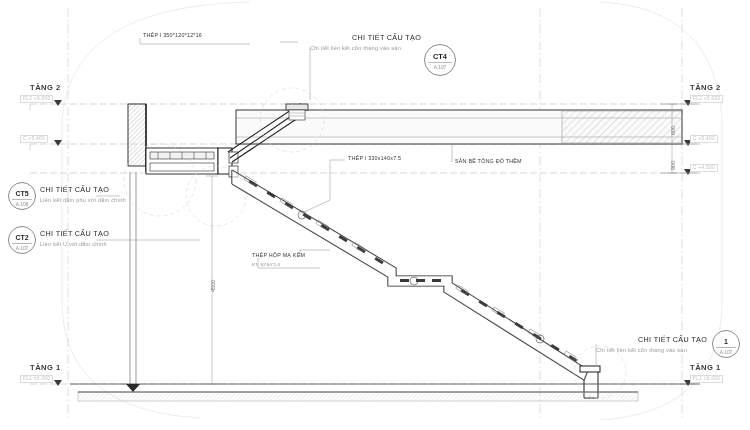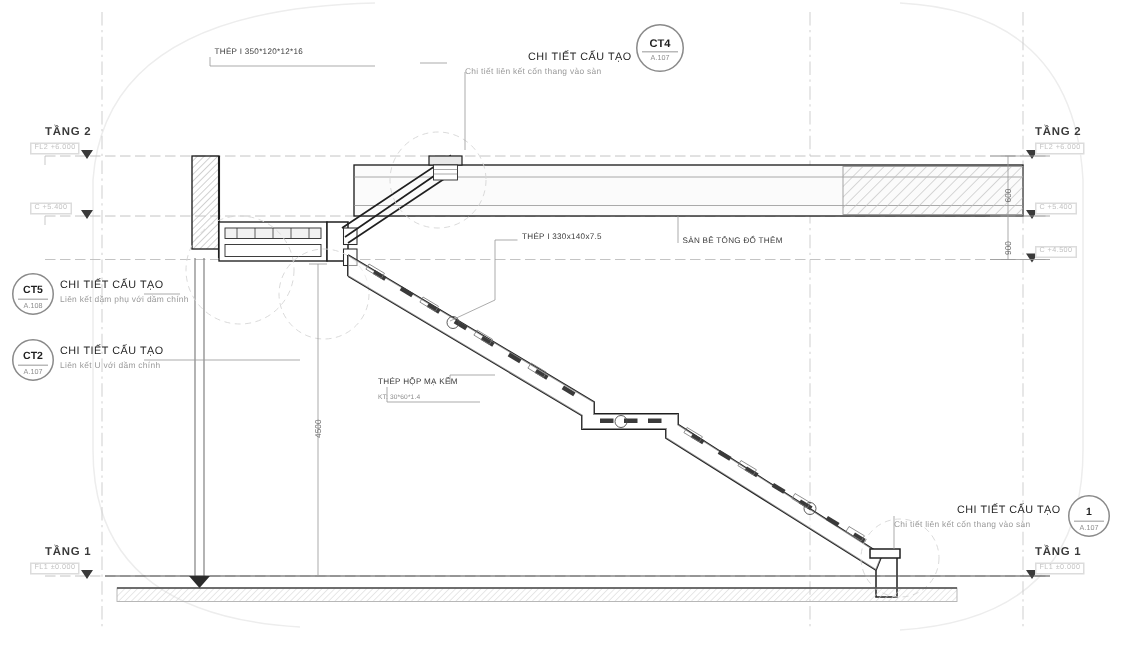--- a/index.html
+++ b/index.html
@@ -268,21 +268,21 @@
 
   <div class="lbl t-note" style="left:348px;top:155px;">THÉP I 330x140x7.5</div>
 
   <div class="lbl t-note" style="left:455px;top:158px;">SÀN BÊ TÔNG ĐỔ THÊM</div>
 
   <div class="lbl t-note" style="left:252px;top:252px;">THÉP HỘP MẠ KẼM</div>
   <div class="lbl t-note2" style="left:252px;top:262px;">KT: 30*60*1.4</div>
 
   <div class="lbl t-title" style="left:352px;top:34px;">CHI TIẾT CẤU TẠO</div>
   <div class="lbl t-sub" style="left:310px;top:45px;">Chi tiết liên kết cốn thang vào sàn</div>
-  <div class="bub wide" style="left:424px;top:16px;">
+  <div class="bub wide" style="left:424px;top:44px;">
     <div class="n">CT4</div>
     <div class="s">A.107</div>
   </div>
 
   <div class="bub" style="left:8px;top:182px;">
     <div class="n">CT5</div>
     <div class="s">A.108</div>
   </div>
   <div class="lbl t-title" style="left:40px;top:186px;">CHI TIẾT CẤU TẠO</div>
   <div class="lbl t-sub" style="left:40px;top:197px;">Liên kết dầm phụ với dầm chính</div>

